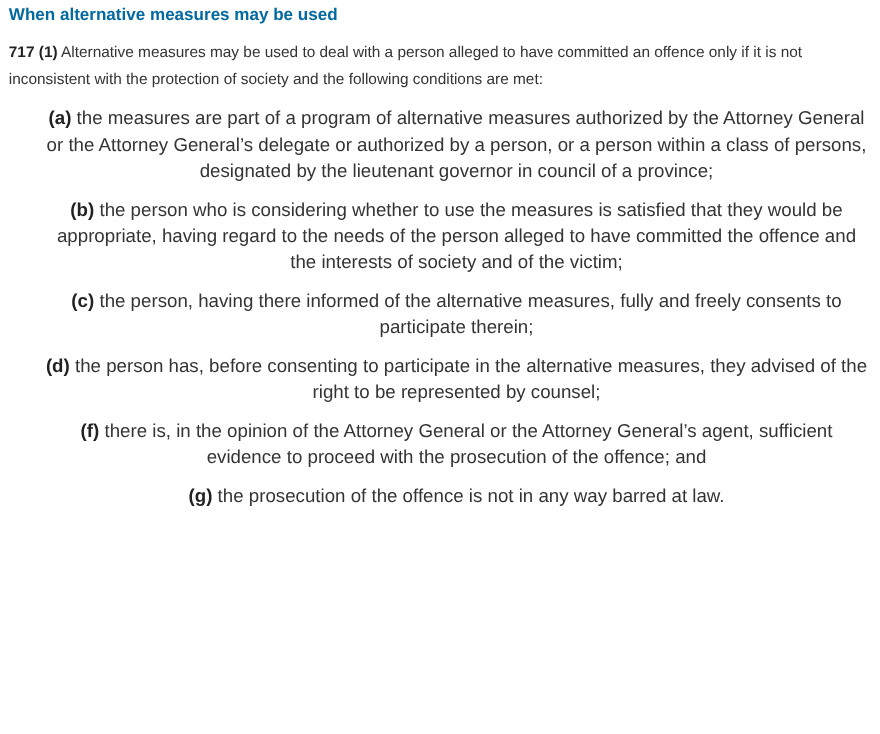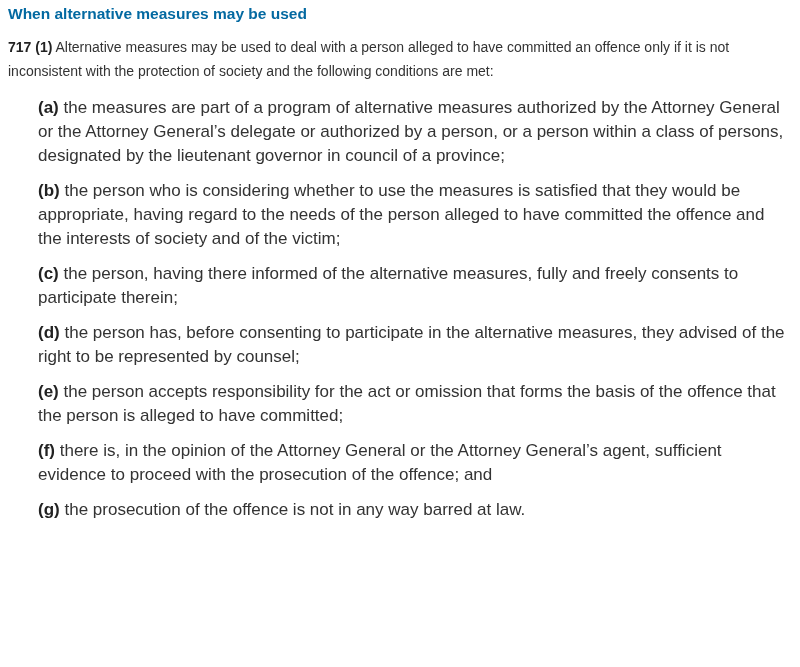--- a/index.html
+++ b/index.html
@@ -33,20 +33,21 @@
       font-weight: bold;
       color: #222222;
     }
     .paragraphs {
       margin-left: 30px;
     }
     .para {
       font-size: 17px;
       line-height: 24px;
       margin: 0 0 11px 0;
+      text-align: center;
     }
     .para .label {
       font-weight: bold;
       color: #222222;
     }
   </style>
 </head>
 <body>
 
 <div class="doc">
@@ -69,24 +70,20 @@
     </p>
     <p class="para">
       <span class="label">(c)</span>
       <span>the person, having there informed of the alternative measures, fully and freely consents to participate therein;</span>
     </p>
     <p class="para">
       <span class="label">(d)</span>
       <span>the person has, before consenting to participate in the alternative measures, they advised of the right to be represented by counsel;</span>
     </p>
     <p class="para">
-      <span class="label">(e)</span>
-      <span>the person accepts responsibility for the act or omission that forms the basis of the offence that the person is alleged to have committed;</span>
-    </p>
-    <p class="para">
       <span class="label">(f)</span>
       <span>there is, in the opinion of the Attorney General or the Attorney General’s agent, sufficient evidence to proceed with the prosecution of the offence; and</span>
     </p>
     <p class="para">
       <span class="label">(g)</span>
       <span>the prosecution of the offence is not in any way barred at law.</span>
     </p>
   </div>
 </div>
 

